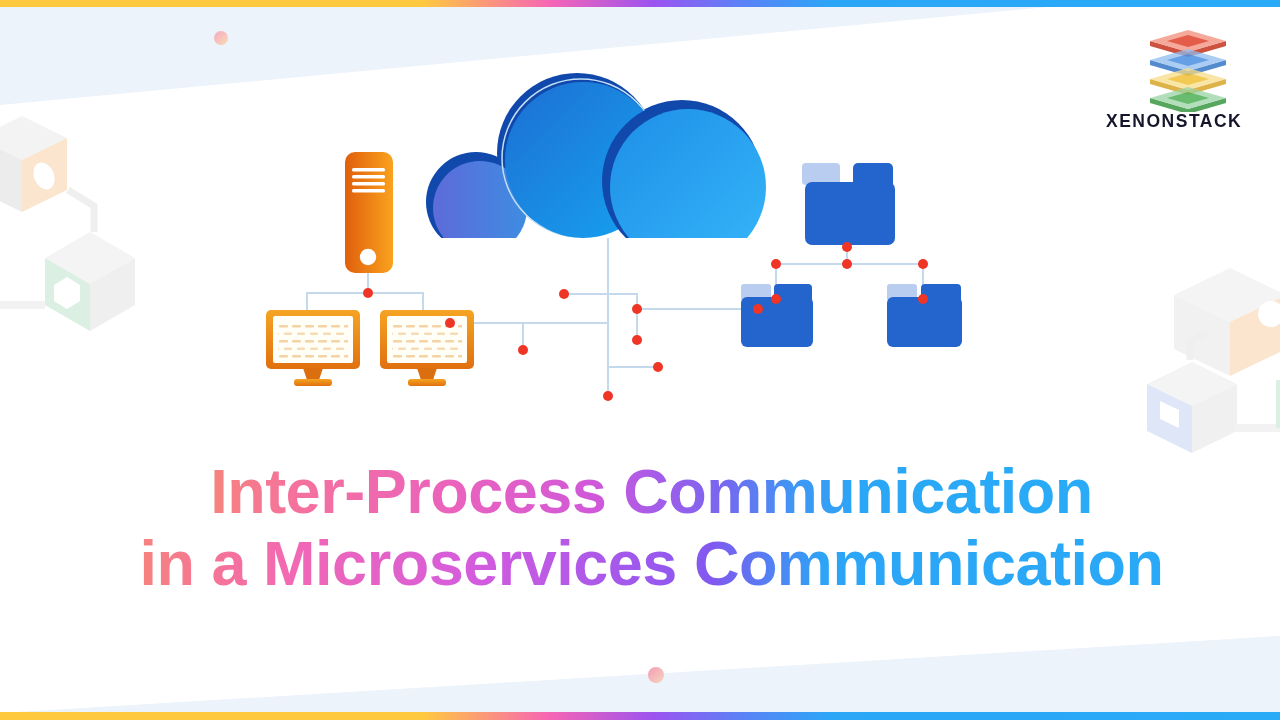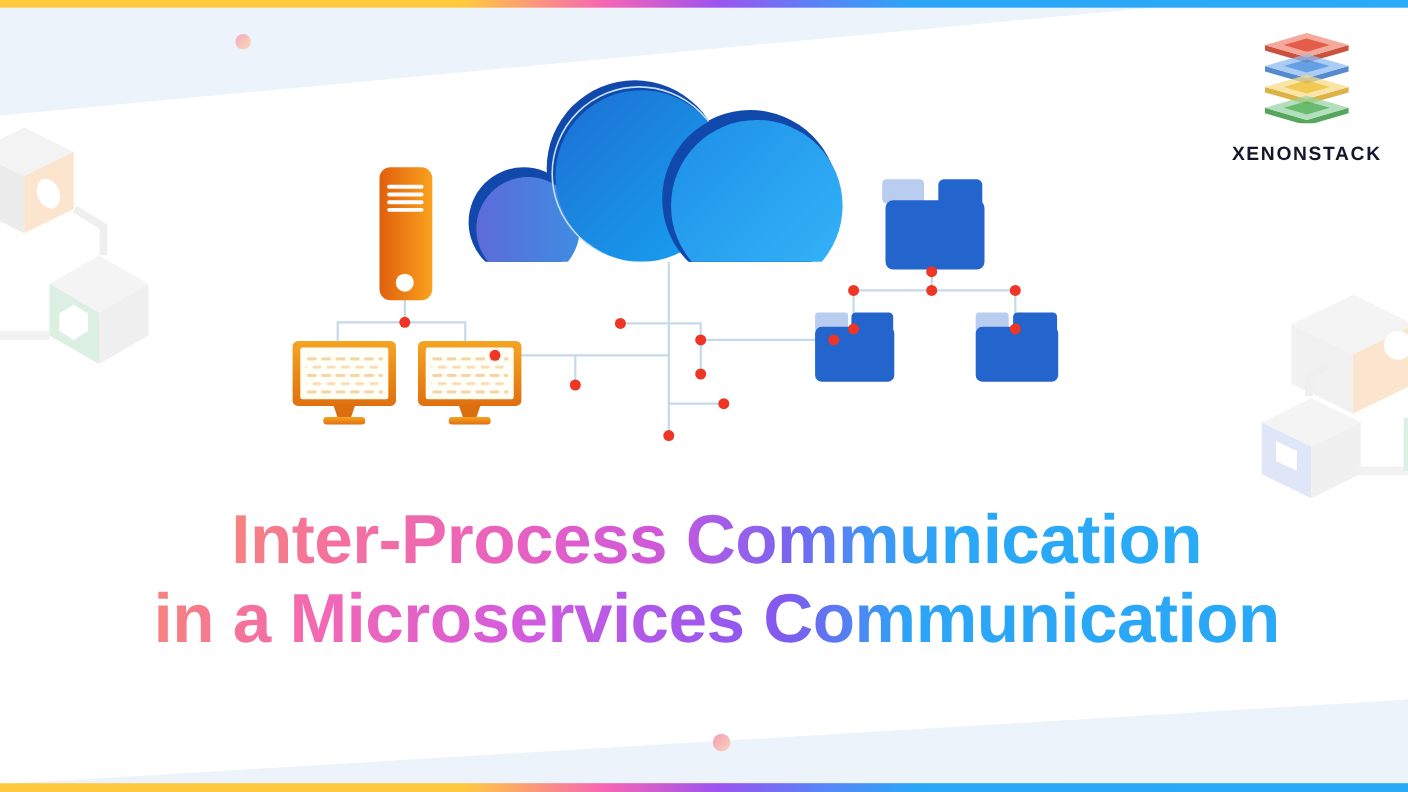--- a/index.html
+++ b/index.html
@@ -11,21 +11,21 @@
   .bar{position:absolute;left:0;width:1280px;
        background:linear-gradient(90deg,#FFC93F 0%,#FFC93F 33%,#F665B5 43%,#9C53F0 51%,#5A82F6 58%,#2BA6F7 65%,#29ABF8 100%);}
   .bar.top{top:0;height:7px;}
   .bar.bottom{bottom:0;height:8px;}
 
   
   svg.layer{position:absolute;left:0;top:0;}
 
   
   .logo-wrap{position:absolute;left:1140px;top:24px;width:96px;height:88px;}
-  .brand{position:absolute;left:1106px;top:129px;width:164px;text-align:center;
+  .brand{position:absolute;left:1106px;top:111px;width:164px;text-align:left;
          font-size:17.5px;font-weight:bold;letter-spacing:1.5px;color:#15162B;}
 
   
   .title{position:absolute;left:0;top:455px;width:1280px;text-align:center;
          font-weight:bold;font-size:63px;line-height:72px;letter-spacing:-0.5px;}
   .title .line{display:block;padding-left:23px;}
   .title .grad{display:inline-block;color:transparent;-webkit-background-clip:text;background-clip:text;}
   .grad.l1{background-image:linear-gradient(90deg,#F6837E 0%,#F4719E 10%,#EA62BE 28%,#CF58DA 44%,#A85CE8 50%,#7766F0 58%,#3F96F5 66%,#2AA7F6 74%,#29ABF7 100%);
            -webkit-background-clip:text;background-clip:text;}
   .grad.l2{background-image:linear-gradient(90deg,#F6837E 0%,#F4719E 9%,#F268B4 15%,#D35BDE 33%,#9A58EE 50%,#8159F0 56%,#5E76F2 60%,#2CA5F6 67%,#29A9F7 100%);

